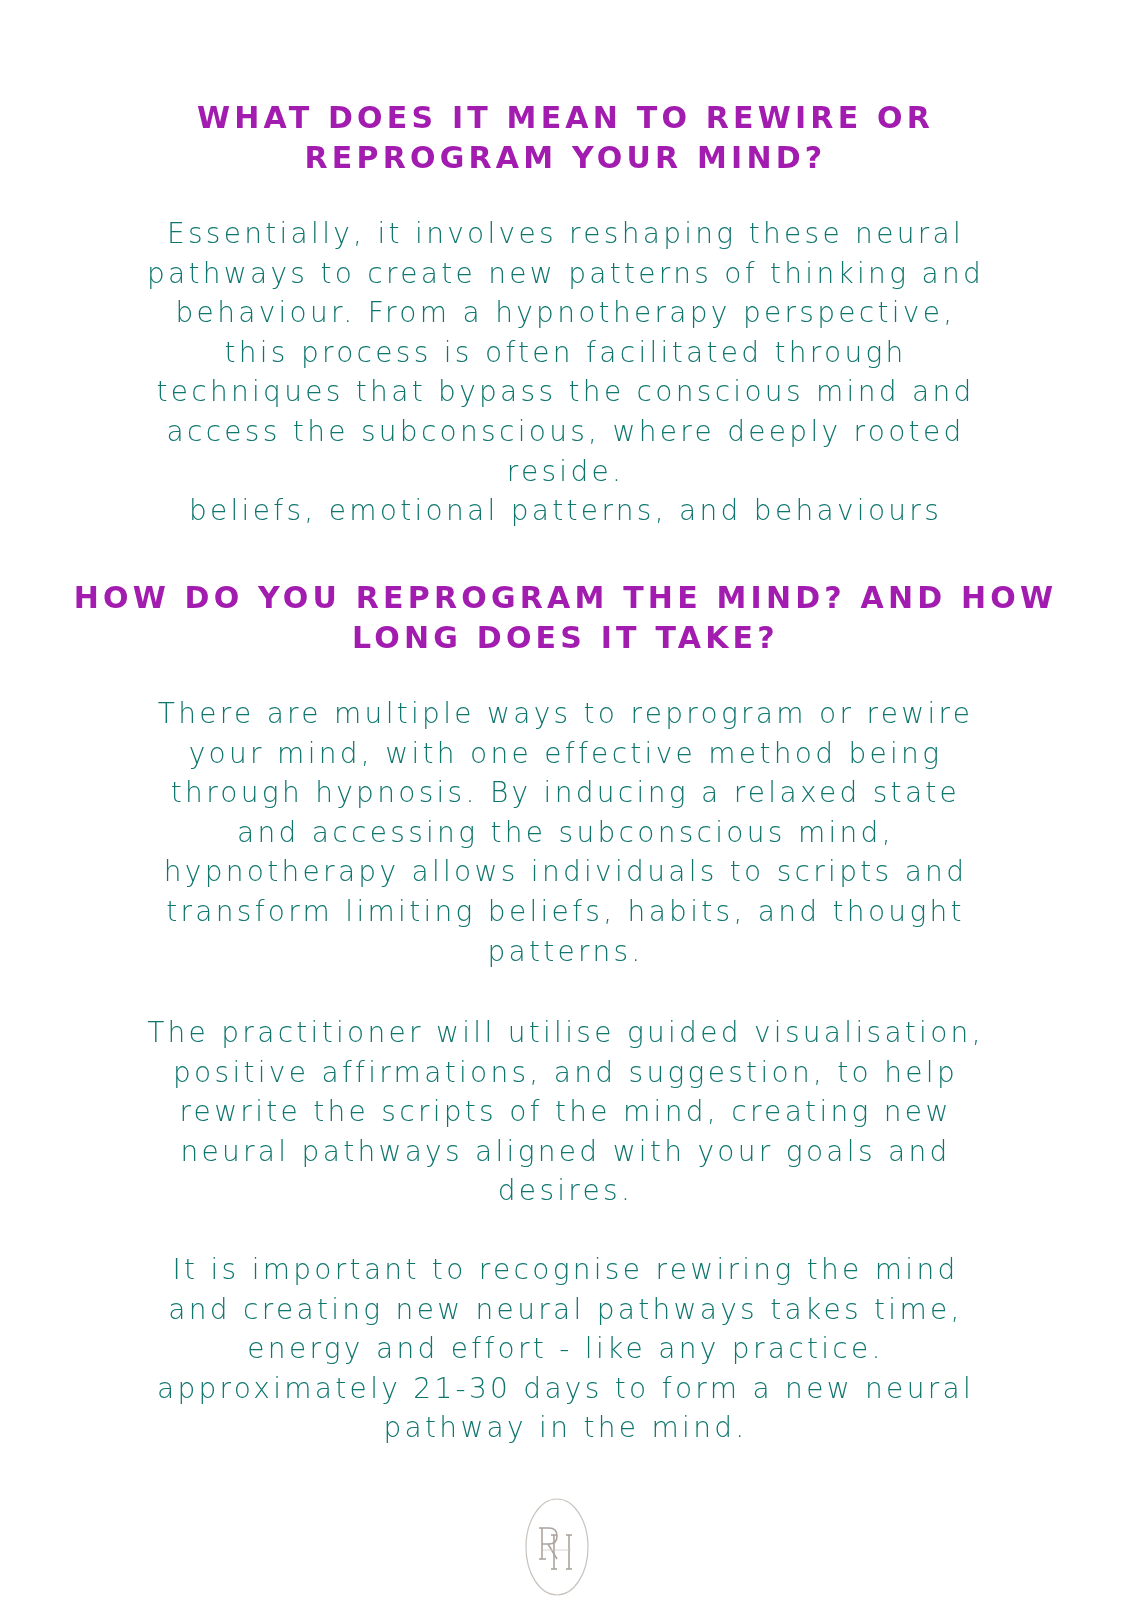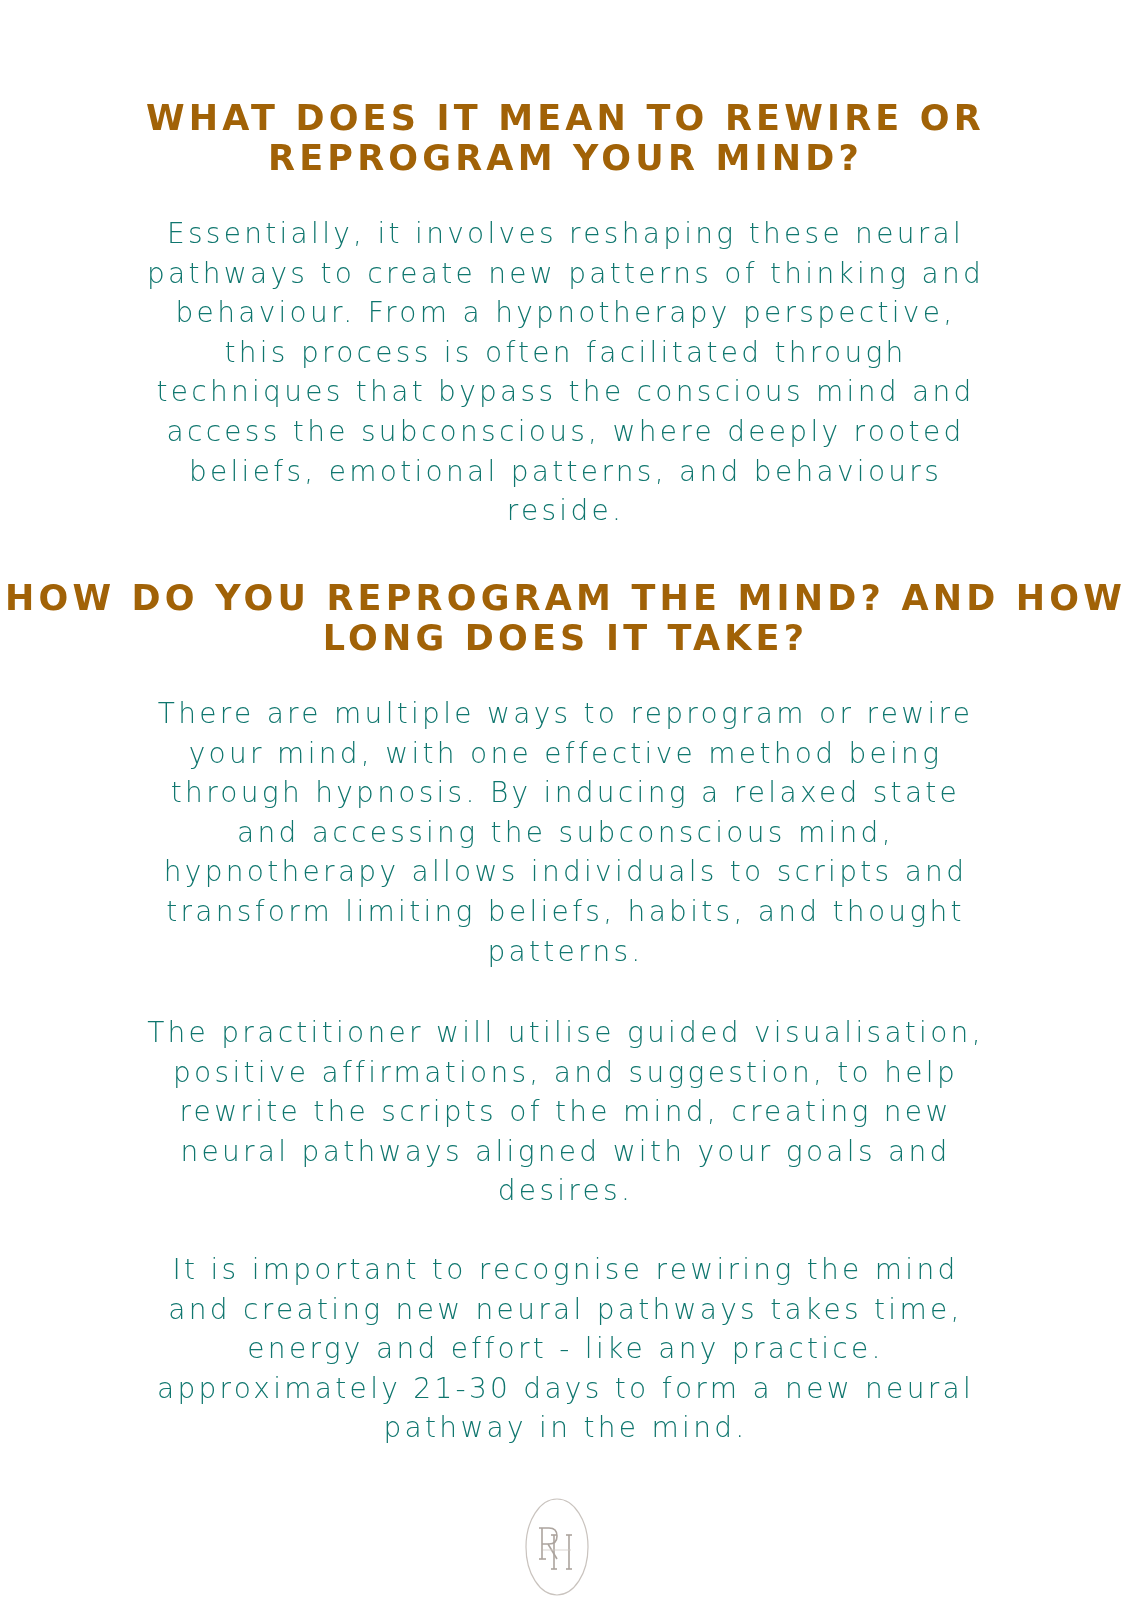--- a/index.html
+++ b/index.html
@@ -1,21 +1,21 @@
 <!DOCTYPE html>
 <html><head>
 <meta charset="utf-8">
 <style>
   html, body { margin: 0; padding: 0; background: #ffffff; }
   body { width: 1131px; height: 1600px; position: relative; overflow: hidden;
          font-family: "DejaVu Sans", sans-serif; color: #3d3129; }
   .page { position: absolute; left: 0; top: 0; width: 1131px; height: 1600px; }
   .heading { position: absolute; left: 0; width: 1131px; text-align: center;
              font-family: "DejaVu Sans", sans-serif; font-weight: bold;
-             font-size: 35px; letter-spacing: 4.2px; color: #a16207; }
+             font-size: 30px; letter-spacing: 4.2px; color: #a21caf; }
   .heading .line { display: block; height: 40px; line-height: 40px; }
   .para { position: absolute; left: 0; width: 1131px; text-align: center;
           font-family: "DejaVu Sans", sans-serif; font-size: 28px;
           letter-spacing: 3.3px; color: #0f766e; font-weight: 300; }
   .para .line { display: block; height: 39.6px; line-height: 39.6px; white-space: nowrap; }
   .logo { position: absolute; left: 525px; top: 1497px; width: 64px; height: 100px; }
 </style>
 </head>
 <body>
 
@@ -26,22 +26,22 @@
     <span class="line">REPROGRAM YOUR MIND?</span>
   </div>
 
   <div class="para" style="top:214px;">
     <span class="line">Essentially, it involves reshaping these neural</span>
     <span class="line">pathways to create new patterns of thinking and</span>
     <span class="line">behaviour. From a hypnotherapy perspective,</span>
     <span class="line">this process is often facilitated through</span>
     <span class="line">techniques that bypass the conscious mind and</span>
     <span class="line">access the subconscious, where deeply rooted</span>
+    <span class="line">reside.</span>
     <span class="line">beliefs, emotional patterns, and behaviours</span>
-    <span class="line">reside.</span>
   </div>
 
   <div class="heading" style="top:578px;">
     <span class="line">HOW DO YOU REPROGRAM THE MIND? AND HOW</span>
     <span class="line">LONG DOES IT TAKE?</span>
   </div>
 
   <div class="para" style="top:694px;">
     <span class="line">There are multiple ways to reprogram or rewire</span>
     <span class="line">your mind, with one effective method being</span>

